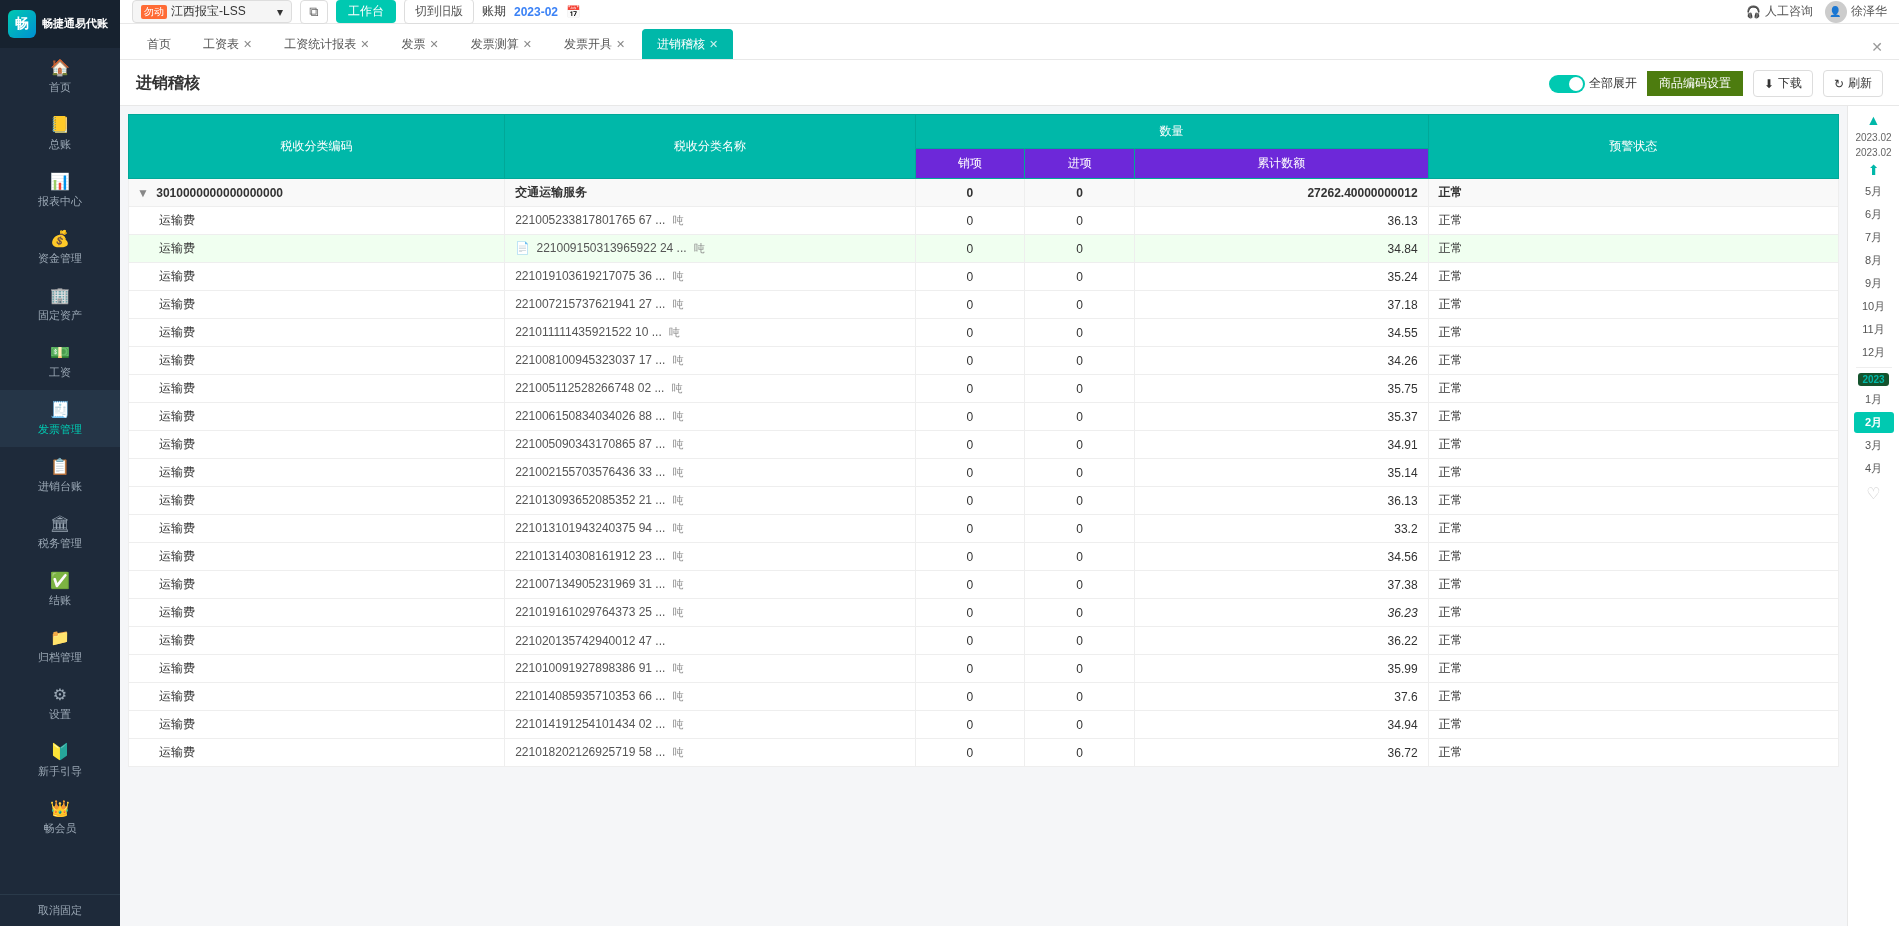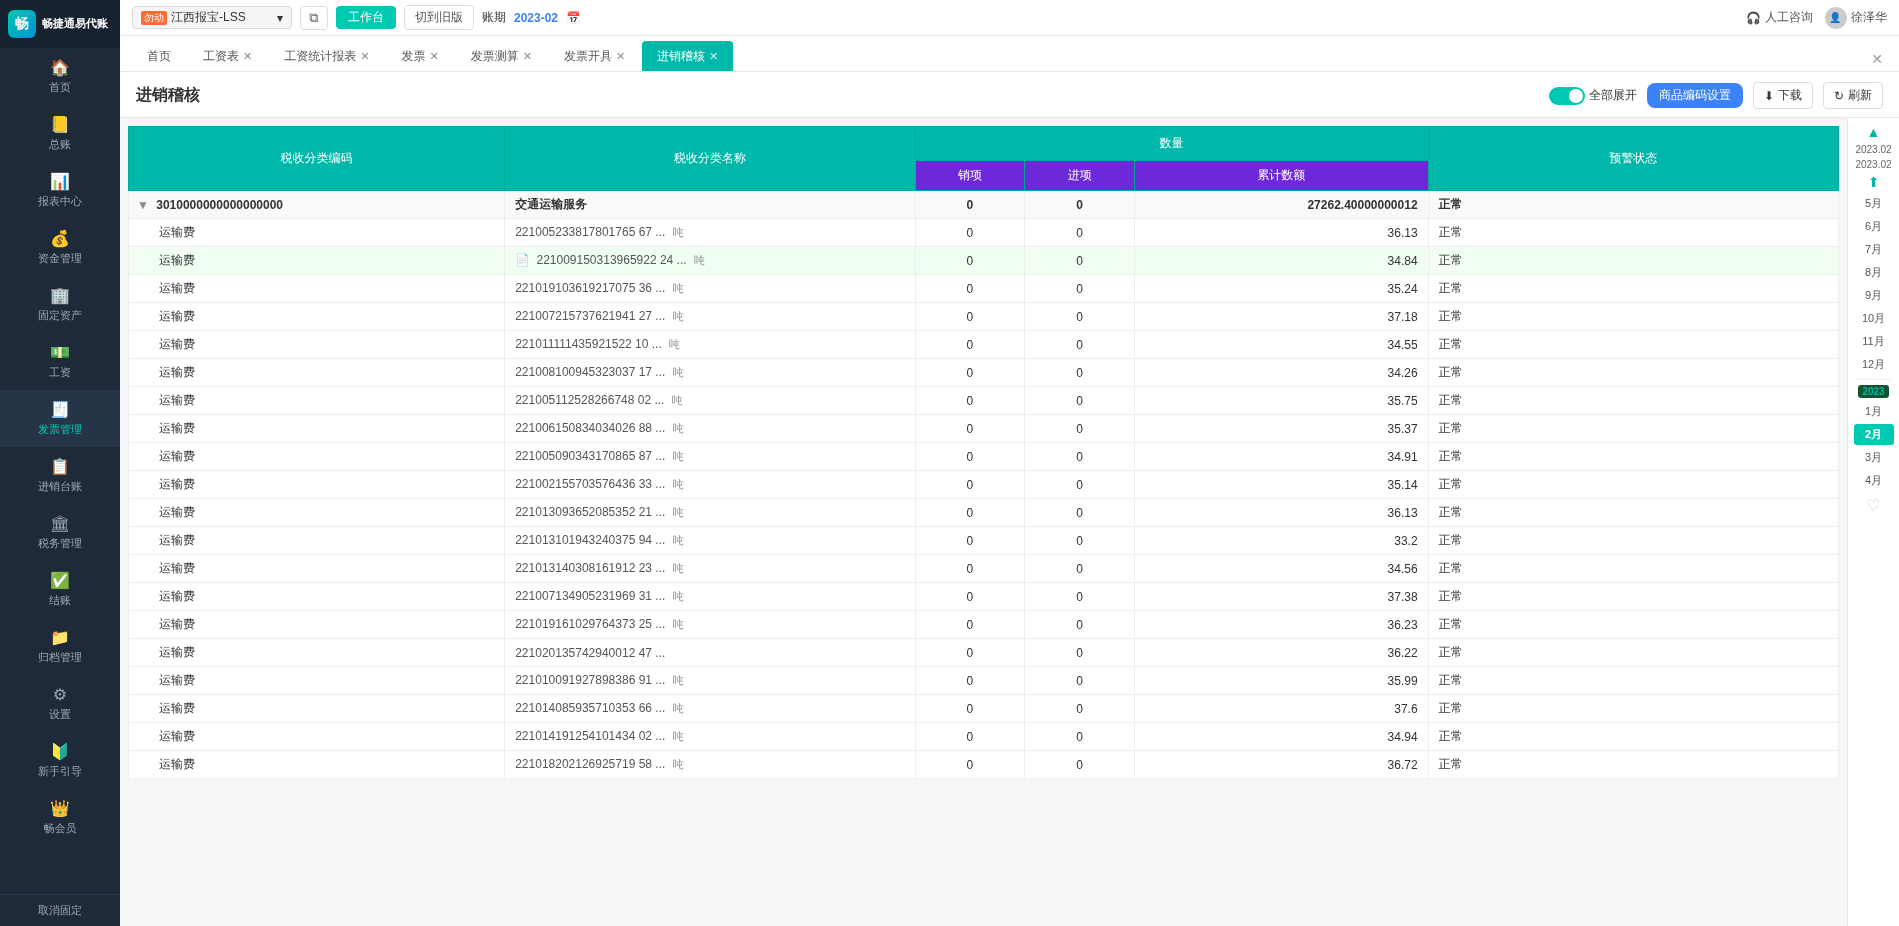--- a/index.html
+++ b/index.html
@@ -61,21 +61,21 @@
     .main-area {
       flex: 1;
       display: flex;
       flex-direction: column;
       overflow: hidden;
     }
 
     
     .top-bar {
       background: #fff;
-      height: 36px;
+      height: 24px;
       display: flex;
       align-items: center;
       padding: 0 12px;
       border-bottom: 1px solid #e8e8e8;
       gap: 8px;
       flex-shrink: 0;
     }
     .company-selector {
       display: flex; align-items: center; gap: 4px;
       background: #f5f5f5; border: 1px solid #ddd;
@@ -198,22 +198,22 @@
       position: relative; cursor: pointer;
     }
     .toggle-switch::after {
       content: '';
       position: absolute;
       right: 2px; top: 2px;
       width: 14px; height: 14px;
       background: #fff; border-radius: 50%;
     }
     .settings-btn {
-      background: #3b82f6; color: #fff;
-      border: none; border-radius: 8px;
+      background: #4d7c0f; color: #fff;
+      border: none; border-radius: 0;
       padding: 4px 12px; cursor: pointer;
       font-size: 12px;
     }
     .download-btn, .refresh-btn {
       background: #fff; color: #333;
       border: 1px solid #ddd; border-radius: 4px;
       padding: 4px 10px; cursor: pointer;
       font-size: 12px;
       display: flex; align-items: center; gap: 4px;
     }
@@ -646,21 +646,21 @@
     </tr>
               <tr>
       <td style="padding-left:30px;">运输费</td>
       <td style="color:#555;">
         
         221019161029764373 25 ...
         <span style="color:#888; font-size:11px; margin-left:4px;">吨</span>
       </td>
       <td style="text-align:center;">0</td>
       <td style="text-align:center;">0</td>
-      <td style="text-align:right;">36.23</td>
+      <td style="text-align:right;font-style:italic;">36.23</td>
       <td>正常</td>
     </tr>
               <tr>
       <td style="padding-left:30px;">运输费</td>
       <td style="color:#555;">
         
         221020135742940012 47 ...
         
       </td>
       <td style="text-align:center;">0</td>

